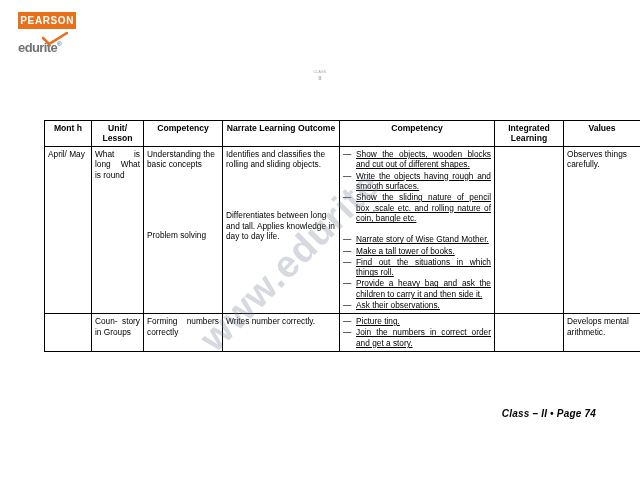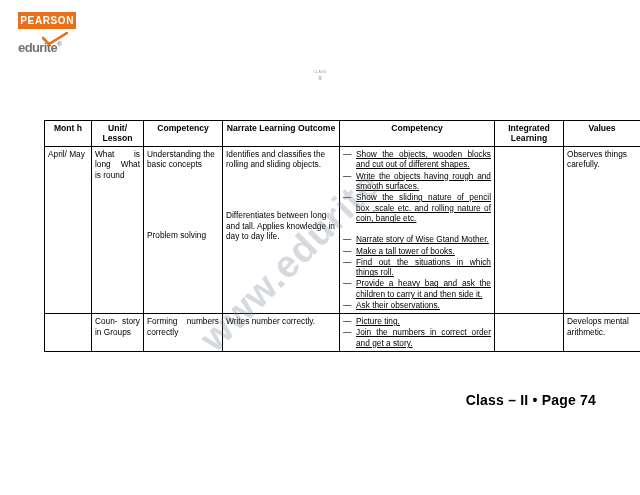--- a/index.html
+++ b/index.html
@@ -179,23 +179,24 @@
     transform-origin: 50% 50%;
     letter-spacing: 1px;
     pointer-events: none;
     white-space: nowrap;
   }
 
   
   .footer {
     position: absolute;
     right: 44px;
-    top: 392px;
-    font-size: 14px;
-    font-weight: bold;
+    top: 408px;
+    font-size: 10px;
+    font-weight: bold;
+    font-style: italic;
     letter-spacing: 0.2px;
   }
 </style>
 </head>
 <body>
 
 <div class="page">
 
   <div class="logo-block">
     <div class="pearson-box">PEARSON</div>

